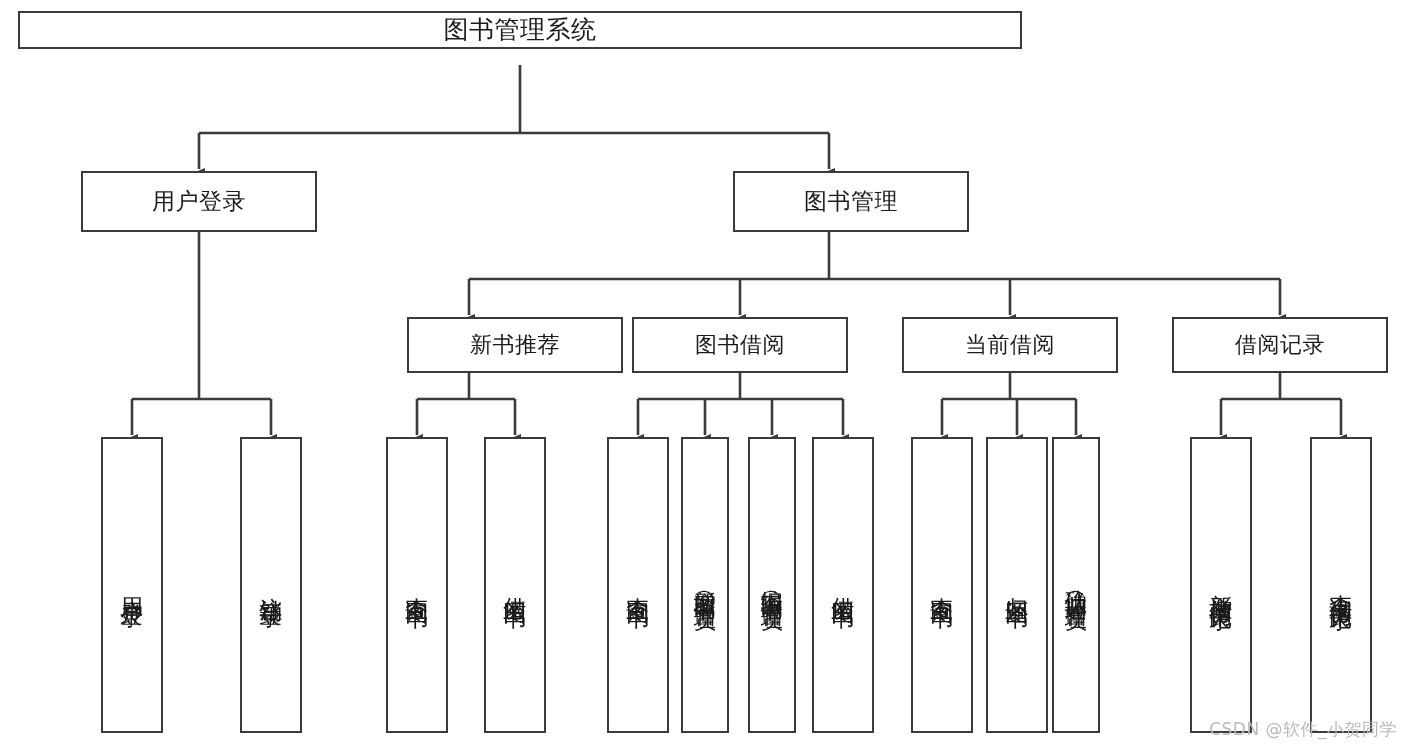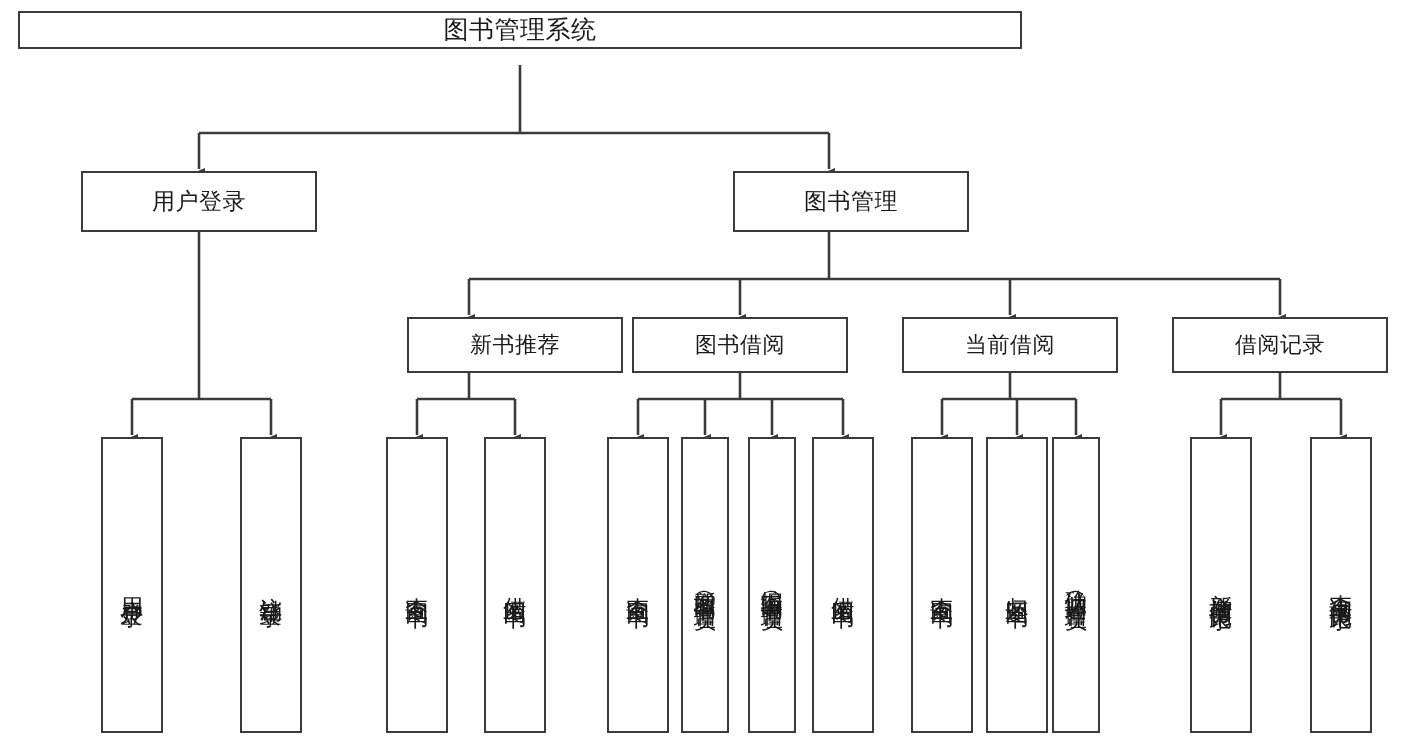--- a/index.html
+++ b/index.html
@@ -178,13 +178,14 @@
     <span class="label">确认归还（管理员）</span>
   </div>
 
   <div class="node vert n-leaf" style="left: 1190px; top: 437px; width: 62px; height: 296px;">
     <span class="label">新增借阅记录</span>
   </div>
   <div class="node vert n-leaf" style="left: 1310px; top: 437px; width: 62px; height: 296px;">
     <span class="label">查询借阅记录</span>
   </div>
 
+  <div id="watermark">CSDN @软件_小贺同学</div>
 </div>
 
 </body></html>

